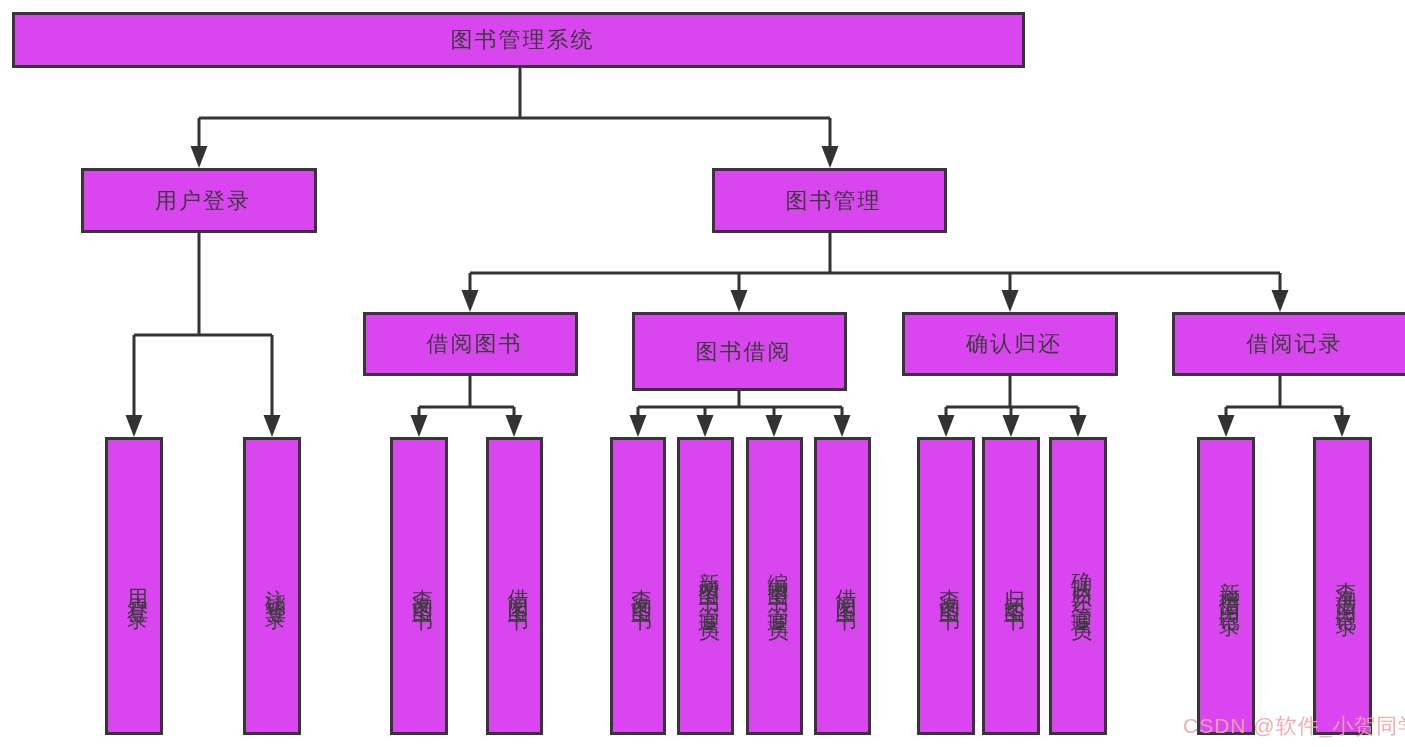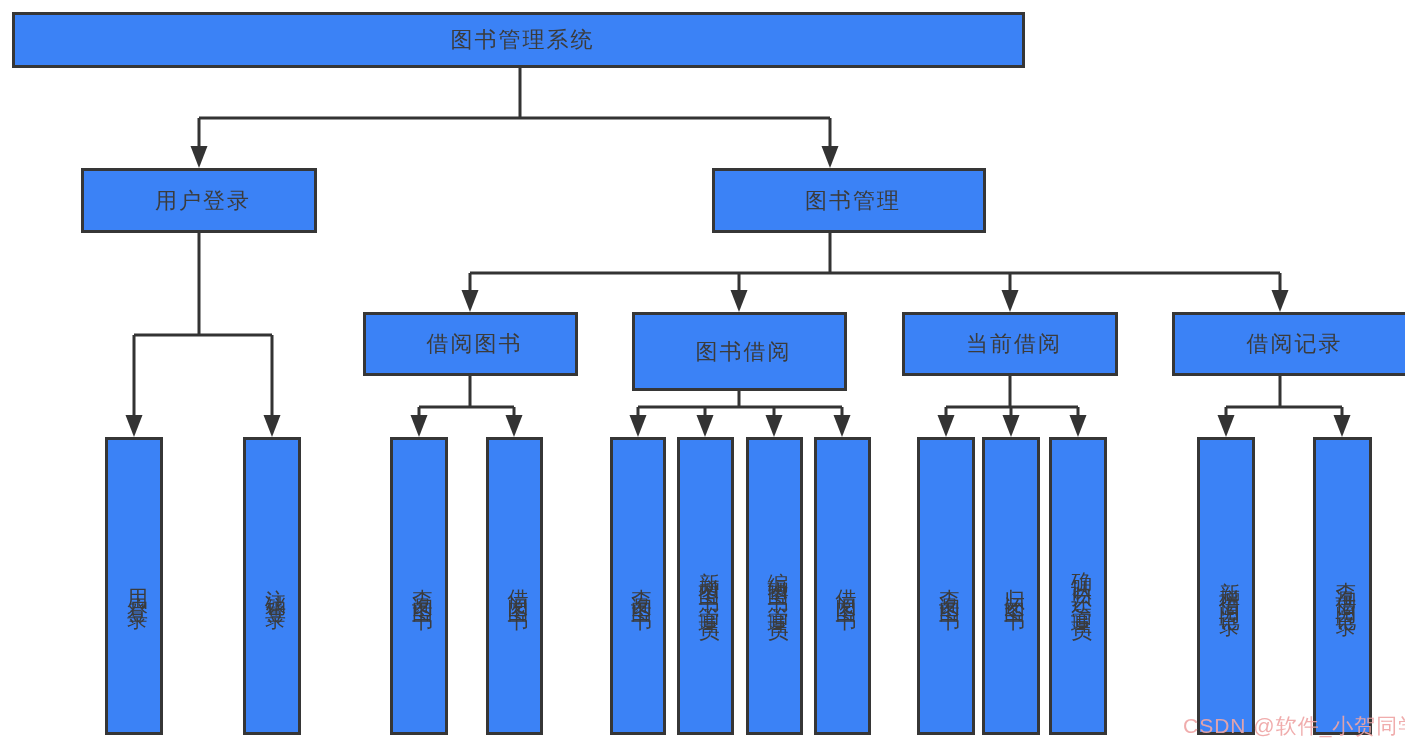--- a/index.html
+++ b/index.html
@@ -12,21 +12,21 @@
   body{
     width:1405px;height:747px;position:relative;overflow:hidden;
     background:var(--bg);
     font-family:"Liberation Sans","DejaVu Sans",sans-serif;
   }
   .connectors{position:absolute;left:0;top:0;z-index:1;}
   .connectors path{stroke:var(--line);stroke-width:3;fill:none;}
   .connectors polygon{fill:var(--line);stroke:none;}
   .box{
     position:absolute;box-sizing:border-box;z-index:2;
-    background:#3b82f6;border:3px solid var(--border);
+    background:#d946ef;border:3px solid var(--border);
     display:flex;align-items:center;justify-content:center;
     color:var(--text);
     padding-left:8px;
   }
   .h{font-size:22px;letter-spacing:2px;white-space:nowrap;}
   .v{
     writing-mode:vertical-rl;text-orientation:mixed;
     font-size:21px;letter-spacing:7px;line-height:1;
   }
   .watermark{
@@ -66,25 +66,25 @@
   <polygon points="937.5,415 954.5,415 946,437"></polygon>
   <polygon points="1002.5,415 1019.5,415 1011,437"></polygon>
   <polygon points="1069.5,415 1086.5,415 1078,437"></polygon>
   <polygon points="1217.5,415 1234.5,415 1226,437"></polygon>
   <polygon points="1333.5,415 1350.5,415 1342,437"></polygon>
 </svg>
 
 <div class="box h" style="left:12px;top:12px;width:1013px;height:56px">图书管理系统</div>
 
 <div class="box h" style="left:81px;top:168px;width:236px;height:65px">用户登录</div>
-<div class="box h" style="left:712px;top:168px;width:274px;height:65px">图书管理</div>
+<div class="box h" style="left:712px;top:168px;width:235px;height:65px">图书管理</div>
 
 <div class="box h" style="left:363px;top:312px;width:215px;height:64px">借阅图书</div>
 <div class="box h" style="left:632px;top:312px;width:215px;height:79px">图书借阅</div>
-<div class="box h" style="left:902px;top:312px;width:216px;height:64px">当前借阅</div>
+<div class="box h" style="left:902px;top:312px;width:216px;height:64px">确认归还</div>
 <div class="box h" style="left:1172px;top:312px;width:237px;height:64px">借阅记录</div>
 
 <div class="box v" style="left:105px;top:437px;width:58px;height:298px">用户登录</div>
 <div class="box v" style="left:243px;top:437px;width:58px;height:298px">注销登录</div>
 
 <div class="box v" style="left:390px;top:437px;width:58px;height:298px">查询图书</div>
 <div class="box v" style="left:486px;top:437px;width:57px;height:298px">借阅图书</div>
 
 <div class="box v" style="left:610px;top:437px;width:56px;height:298px">查询图书</div>
 <div class="box v" style="left:677px;top:437px;width:57px;height:298px">新增图书（管理员）</div>

